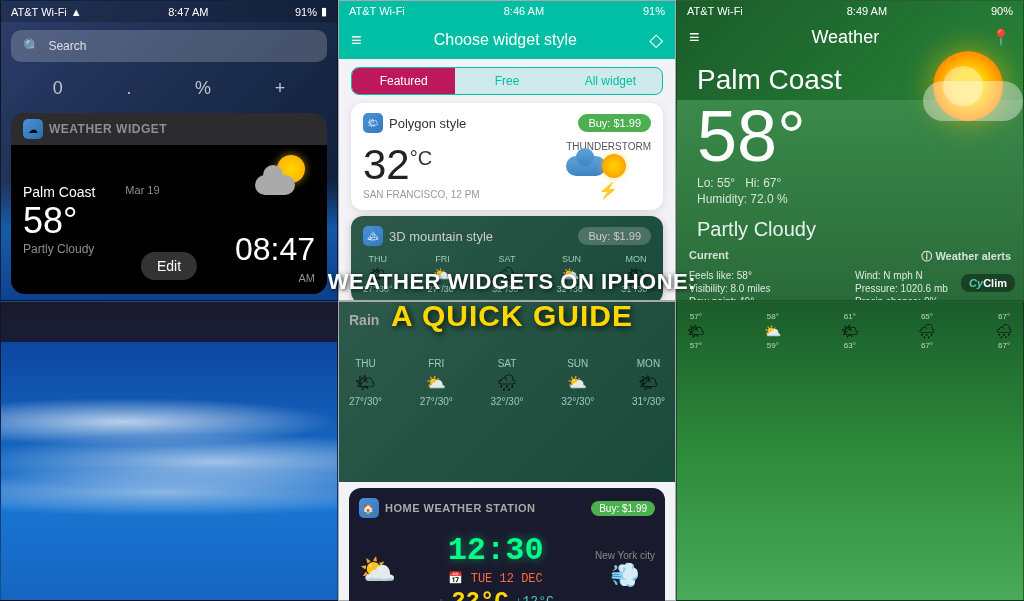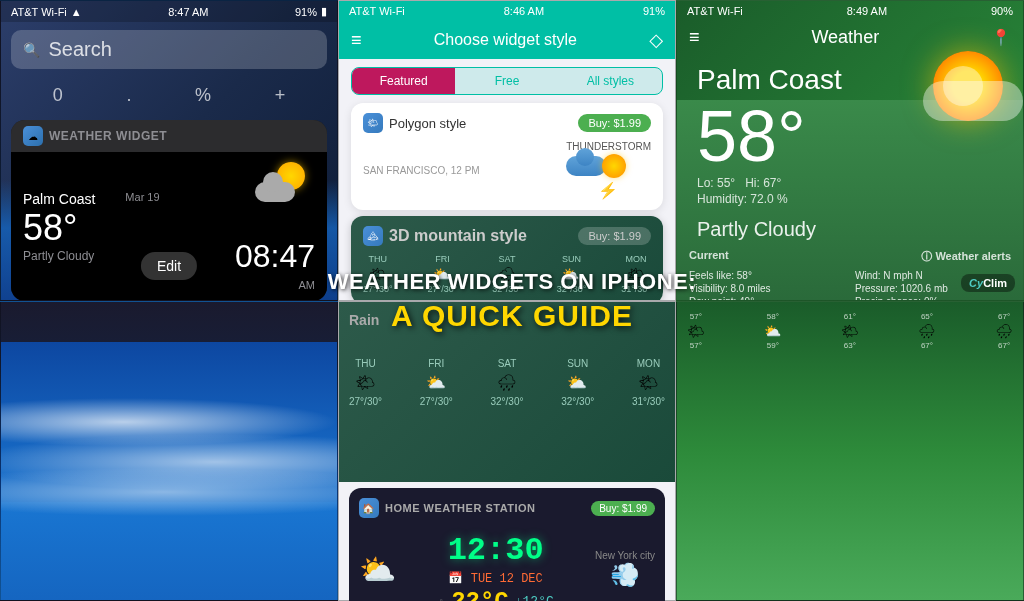--- a/index.html
+++ b/index.html
@@ -50,21 +50,21 @@
       z-index: 10;
       margin: 8px 10px;
       background: rgba(255,255,255,0.2);
       border-radius: 10px;
       padding: 8px 12px;
       display: flex;
       align-items: center;
       gap: 8px;
     }
     .search-icon-svg { color: rgba(255,255,255,0.8); font-size: 14px; }
-    .search-text { color: rgba(255,255,255,0.8); font-size: 20px; text-align: right; }
+    .search-text { color: rgba(255,255,255,0.8); font-size: 12px; text-align: right; }
 
     .widget-controls {
       position: relative;
       z-index: 10;
       display: flex;
       justify-content: space-around;
       padding: 8px 20px;
       color: #fff;
     }
     .widget-ctrl-item { font-size: 18px; color: rgba(255,255,255,0.7); }
@@ -295,21 +295,21 @@
       margin-bottom: 8px;
     }
     .card-title-3 { display: flex; align-items: center; gap: 6px; }
     .mountain-icon {
       width: 20px; height: 20px;
       background: linear-gradient(135deg, #4a90d9, #357abd);
       border-radius: 5px;
       font-size: 9px; color: #fff;
       display: flex; align-items: center; justify-content: center;
     }
-    .card-name-3 { font-size: 16px; color: #ccc; font-weight: 700; }
+    .card-name-3 { font-size: 13px; color: #ccc; font-weight: 400; }
     .buy-btn-3 {
       background: rgba(255,255,255,0.2);
       color: #ccc;
       border-radius: 20px;
       padding: 3px 10px;
       font-size: 11px;
     }
 
     .forecast-row {
       display: flex;
@@ -566,33 +566,37 @@
 
     <div class="nav-bar-2">
       <span class="nav-icon-2">≡</span>
       <span class="nav-title-2">Choose widget style</span>
       <span class="nav-icon-2">◇</span>
     </div>
 
     <div class="segment-tabs">
       <div class="seg-tab active">Featured</div>
       <div class="seg-tab">Free</div>
-      <div class="seg-tab">All styles</div>
+      <div class="seg-tab">All widget</div>
     </div>
 
     <div class="widget-card-2">
       <div class="card-header-2">
         <div class="card-title-2">
           <div class="polygon-icon">🌤</div>
           <span class="card-name">Polygon style</span>
         </div>
         <span class="buy-btn">Buy: $1.99</span>
       </div>
       <div class="card-body-2">
         <div class="card-temp-left">
+          <div style="display:flex;align-items:flex-start;">
+            <span style="font-size:42px;font-weight:300;color:#222;">32</span>
+            <span style="font-size:20px;color:#333;margin-top:6px;">°C</span>
+          </div>
           <div style="font-size:10px;color:#999;">SAN FRANCISCO, 12 PM</div>
         </div>
         <div class="card-weather-right">
           <div class="thunderstorm-label">THUNDERSTORM</div>
           <div style="position:relative;width:56px;height:44px;">
             <div class="thunder-cloud"></div>
             <div class="sun-behind"></div>
             <span class="thunder-bolt">⚡</span>
           </div>
         </div>

